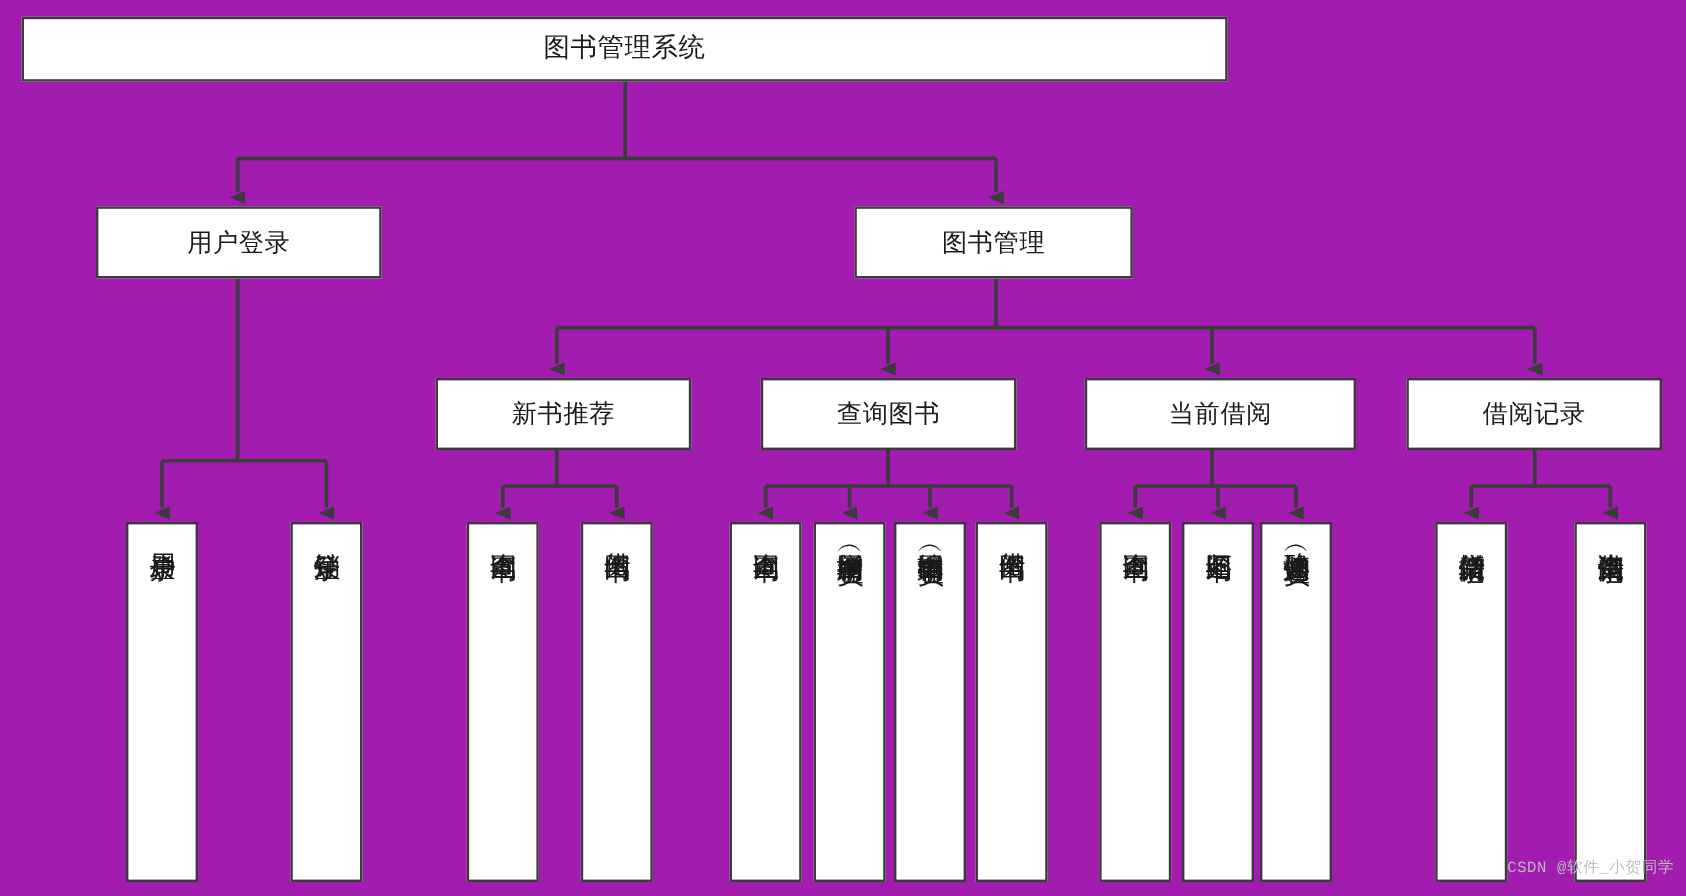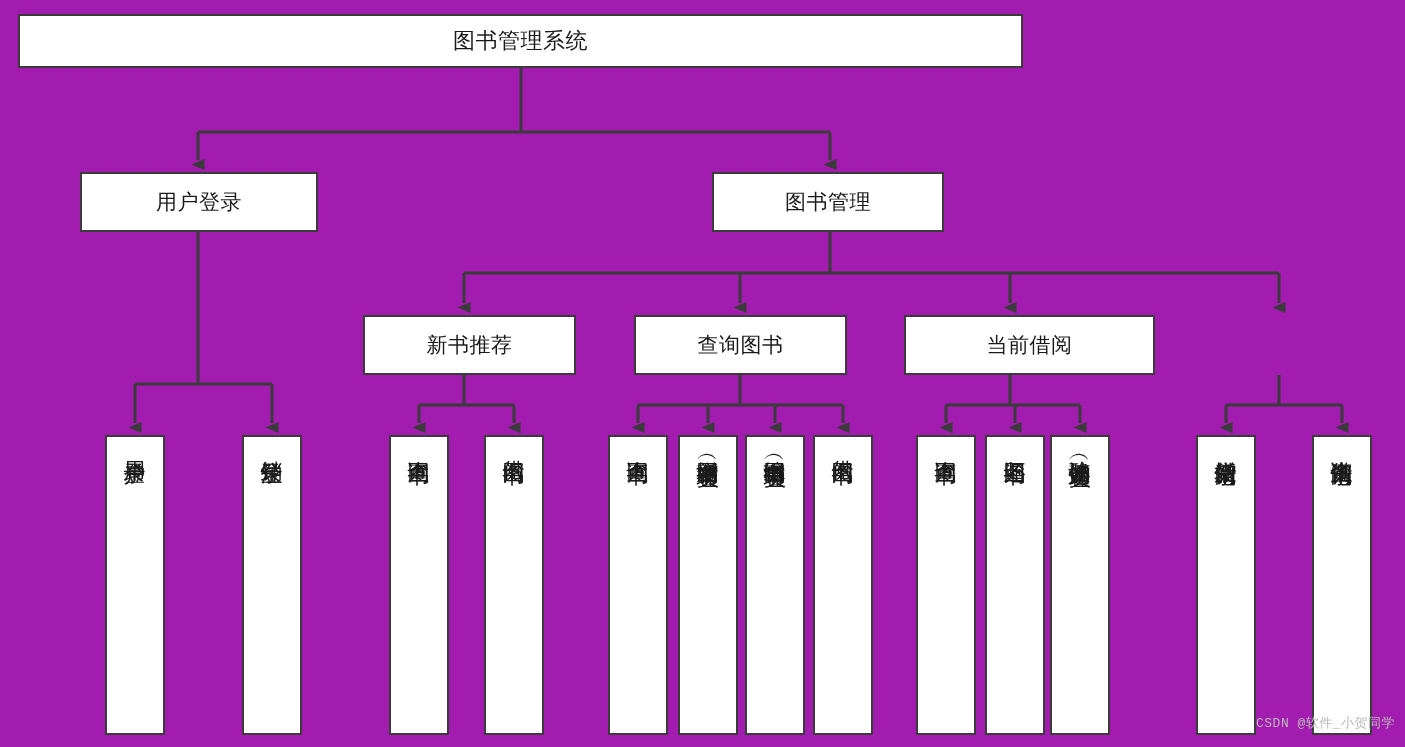--- a/index.html
+++ b/index.html
@@ -146,24 +146,27 @@
   </div>
 
   <div class="node horiz" style="left:363px; top:315px; width:213px; height:60px;">
     <span class="lbl">新书推荐</span>
   </div>
 
   <div class="node horiz" style="left:634px; top:315px; width:213px; height:60px;">
     <span class="lbl">查询图书</span>
   </div>
 
-  <div class="node horiz" style="left:904px; top:315px; width:251px; height:60px;">
+  <div class="node horiz" style="left:904px; top:315px; width:226px; height:60px;">
     <span class="lbl">当前借阅</span>
   </div>
 
+  <div class="node horiz" style="left:1172px; top:315px; width:213px; height:60px;">
+    <span class="lbl">借阅记录</span>
+  </div>
 
   <div class="node vert" style="left:105px; top:435px; width:60px; height:300px;">
     <span class="lbl">用户登录</span>
   </div>
 
   <div class="node vert" style="left:242px; top:435px; width:60px; height:300px;">
     <span class="lbl">注销登录</span>
   </div>
 
   <div class="node vert" style="left:389px; top:435px; width:60px; height:300px;">

